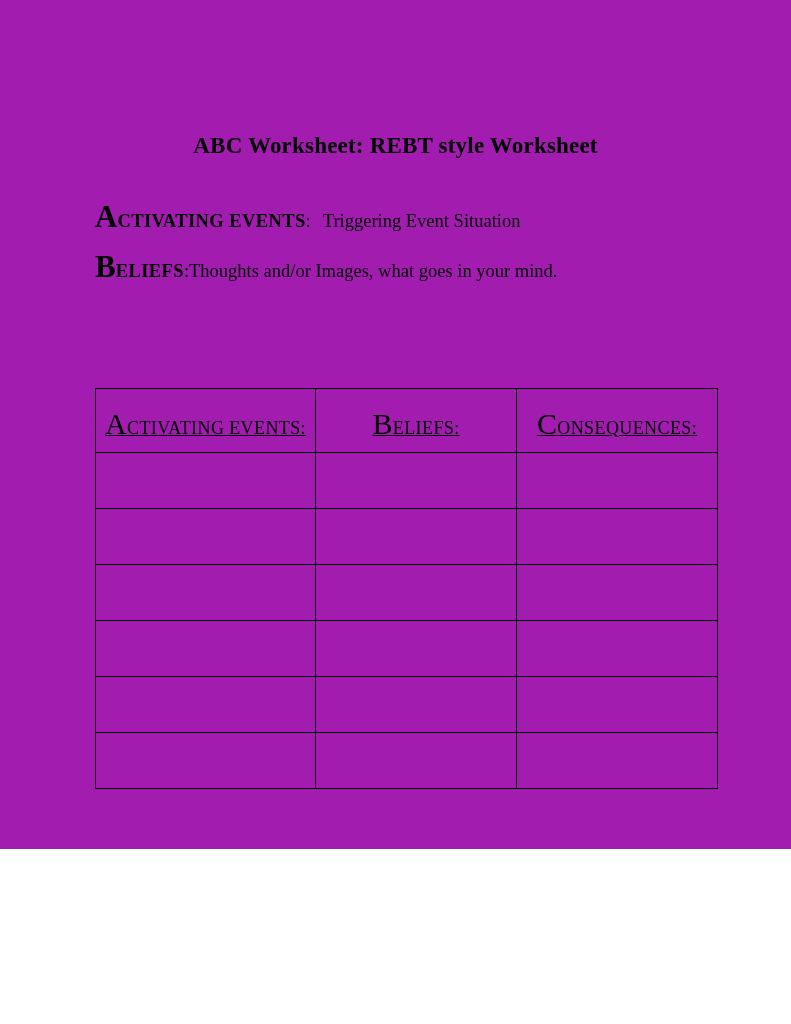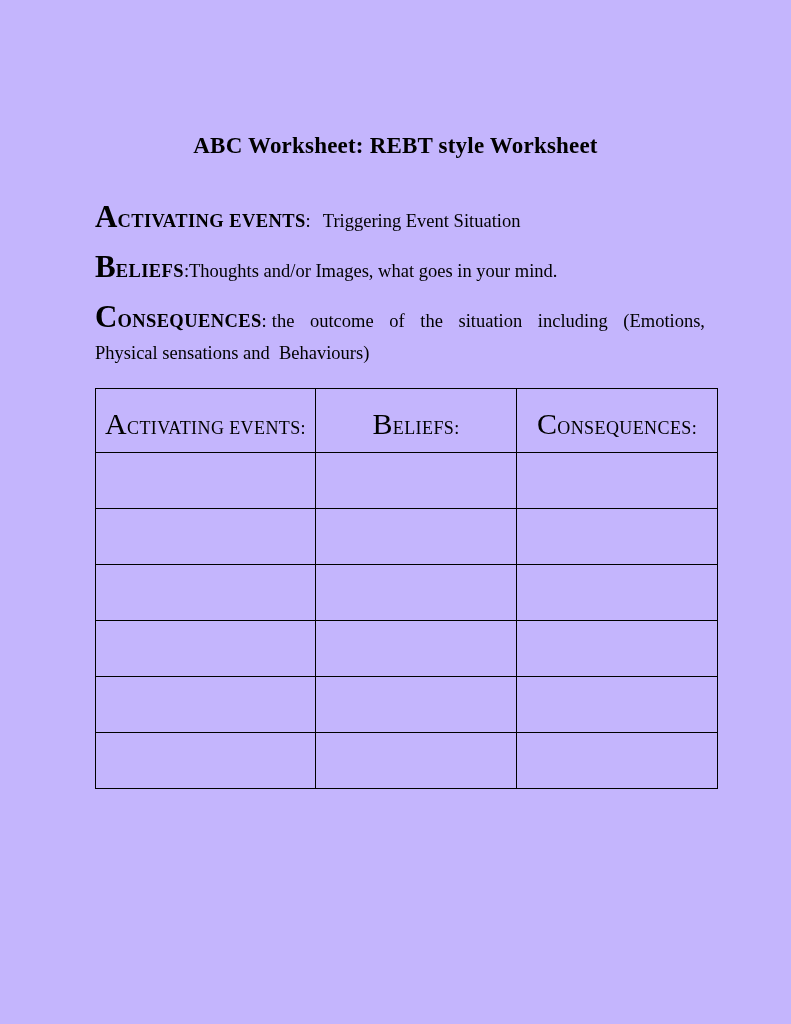--- a/index.html
+++ b/index.html
@@ -5,22 +5,22 @@
   * { box-sizing: border-box; }
   html, body { margin: 0; padding: 0; }
   body {
     background: #ffffff;
     font-family: "Liberation Serif", "DejaVu Serif", serif;
     color: #000000;
   }
   .page {
     position: relative;
     width: 791px;
-    height: 1024px;
-    background: #c4b5fd;
+    height: 849px;
+    background: #a21caf;
     overflow: hidden;
   }
   .title {
     position: absolute;
     top: 118px;
     left: 0;
     right: 0;
     text-align: center;
     font-size: 23px;
     font-weight: bold;
@@ -58,21 +58,21 @@
     top: 388px;
     left: 95px;
     width: 622px;
     border-collapse: collapse;
     table-layout: fixed;
   }
   .abc-table th, .abc-table td {
     border: 1.5px solid #000000;
     padding: 0;
   }
-  .abc-table thead tr { height: 64px; }
+  .abc-table thead tr { height: 64px; text-decoration: underline; }
   .abc-table tbody tr { height: 56px; }
   .abc-table th {
     font-weight: normal;
     font-size: 18px;
     letter-spacing: 0.4px;
     text-align: center;
     vertical-align: middle;
     padding-top: 6px;
   }
   .abc-table th .initial {
@@ -87,21 +87,20 @@
 <div class="page">
 
   <h1 class="title">ABC Worksheet: REBT style Worksheet</h1>
 
   <div class="defs">
 
     <p class="def def-a"><span class="initial">A</span><span class="term">CTIVATING EVENTS</span><span class="sep">:</span><span class="desc">Triggering Event Situation</span></p>
 
     <p class="def def-b"><span class="initial">B</span><span class="term">ELIEFS</span><span class="sep">:</span><span class="desc">Thoughts and/or Images, what goes in your mind.</span></p>
 
-    <p class="def def-c"><span class="initial">C</span><span class="term">ONSEQUENCES</span><span class="sep">:</span><span class="desc">the outcome of the situation including (Emotions, Physical sensations and  Behaviours)</span></p>
 
   </div>
 
   <table class="abc-table">
     <colgroup>
       <col style="width:220px">
       <col style="width:201px">
       <col style="width:201px">
     </colgroup>
     <thead>

